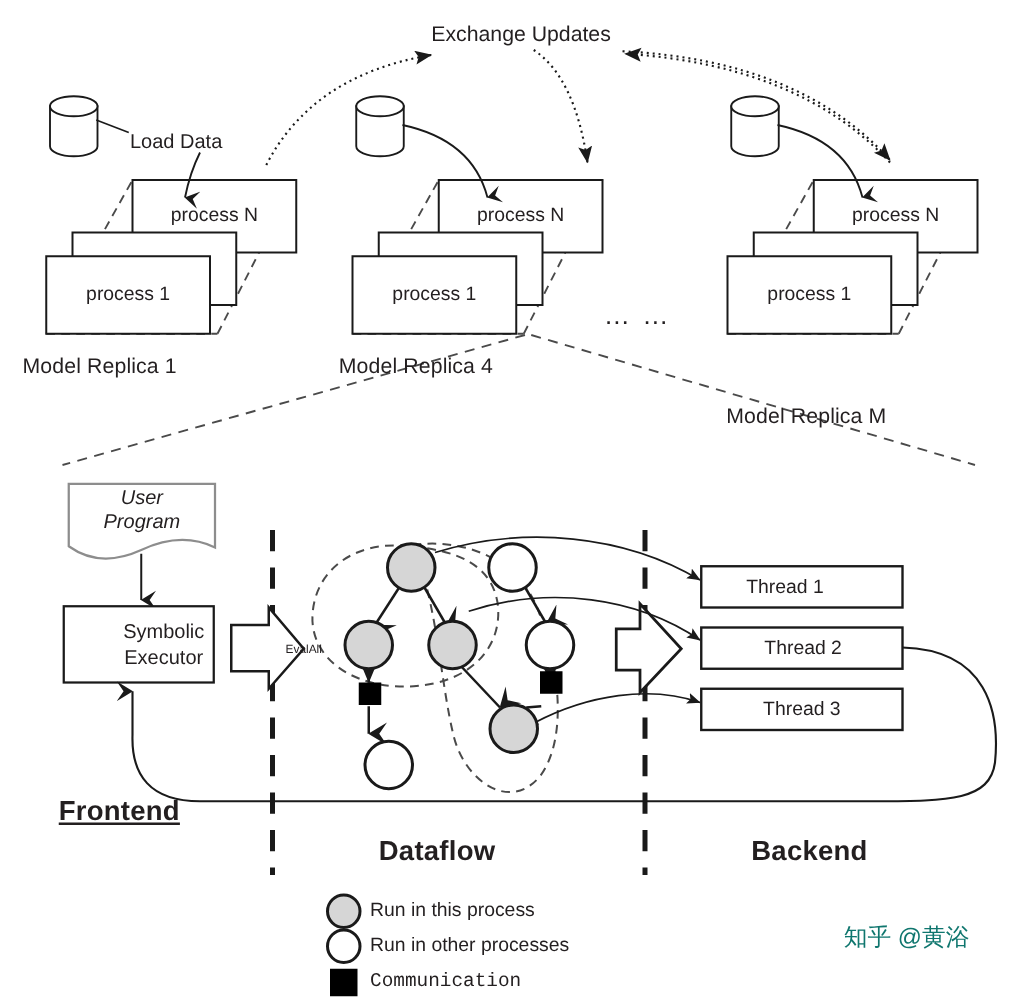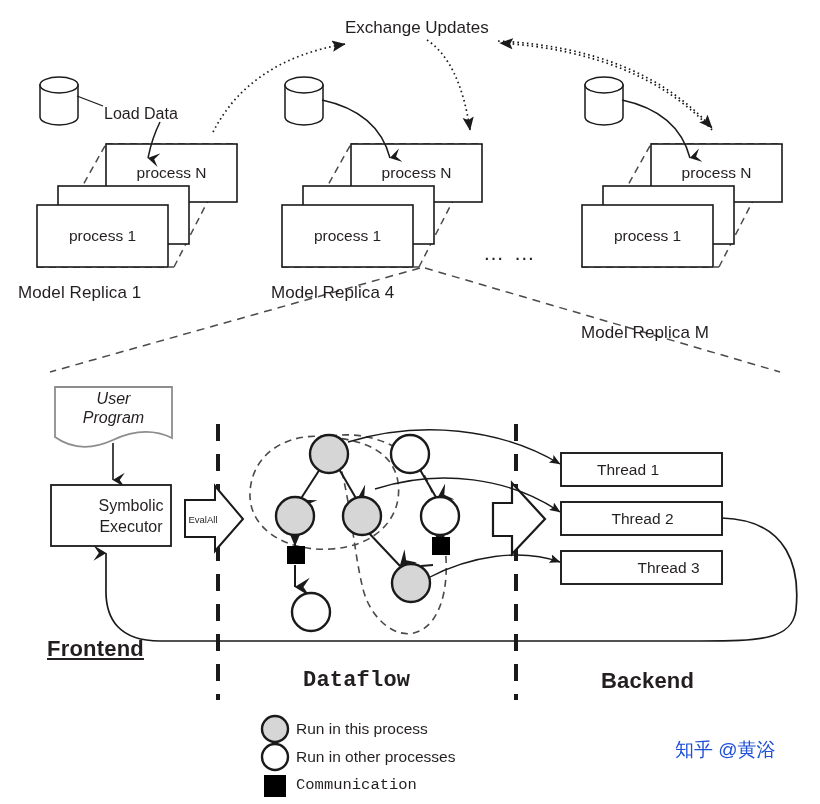--- a/index.html
+++ b/index.html
@@ -11,24 +11,24 @@
   .box-text{position:absolute;display:flex;align-items:center;justify-content:center;
             text-align:center;white-space:pre-line;}
   .replica-name{font-size:17px;letter-spacing:.1px;}
   .proc-label{font-size:15.5px;}
   .load-data{font-size:16px;}
   .exchange{font-size:17px;}
   .dots{font-size:21px;letter-spacing:2px;}
   .thread-label{font-size:15.5px;}
   .userprog{font-size:16px;line-height:19px;font-style:italic;}
   .symexec{font-size:16px;line-height:21px;padding-left:20px;}
-  .evalall{font-size:9.5px;}
+  .evalall{font-size:9.5px;margin-left:40px;}
   .section-title{font-size:22px;font-weight:bold;letter-spacing:.2px;}
   .legend-text{font-size:15.5px;}
-  .watermark{font-size:19px;color:#1d4ed8;}
+  .watermark{font-size:19px;color:#0f766e;}
 </style>
 </head>
 <body>
 
 <div id="root">
 
   <svg class="layer" viewBox="0 0 820 804">
     <defs>
       <marker id="ah" markerWidth="9" markerHeight="9" refX="7.6" refY="3.3" orient="auto" markerUnits="strokeWidth">
         <path d="M0,0 L8,3.3 L0,6.6 L1.6,3.3 z" fill="#1a1a1a"></path>
@@ -206,24 +206,24 @@
   <div class="box-text userprog" style="left:55px;top:385px;width:117px;height:46px;">User
 Program</div>
 
   <div class="box-text symexec" style="left:51px;top:485px;width:120px;height:61px;">Symbolic
 Executor</div>
 
   <div class="box-text evalall" style="left:186px;top:505px;width:34px;height:28px;">EvalAll</div>
 
   <div class="box-text thread-label" style="left:561px;top:453px;width:134px;height:33px;">Thread 1</div>
   <div class="box-text thread-label" style="left:561px;top:502px;width:163px;height:33px;">Thread 2</div>
-  <div class="box-text thread-label" style="left:561px;top:551px;width:161px;height:33px;padding-left:27px;">Thread 3</div>
+  <div class="box-text thread-label" style="left:561px;top:551px;width:161px;height:33px;">Thread 3</div>
 
   <div class="lbl section-title" style="left:47px;top:636px;text-decoration:underline;">Frontend</div>
-  <div class="lbl section-title" style="left:303px;top:668px;font-family:Liberation Mono, monospace;">Dataflow</div>
+  <div class="lbl section-title" style="left:303px;top:668px;">Dataflow</div>
   <div class="lbl section-title" style="left:601px;top:668px;">Backend</div>
 
   <div class="lbl legend-text" style="left:296px;top:720px;">Run in this process</div>
   <div class="lbl legend-text" style="left:296px;top:748px;">Run in other processes</div>
   <div class="lbl legend-text" style="left:296px;top:776px;font-family:Liberation Mono, monospace;">Communication</div>
 
   <div class="lbl watermark" style="left:675px;top:737px;">知乎 @黄浴</div>
 
 </div>
 

